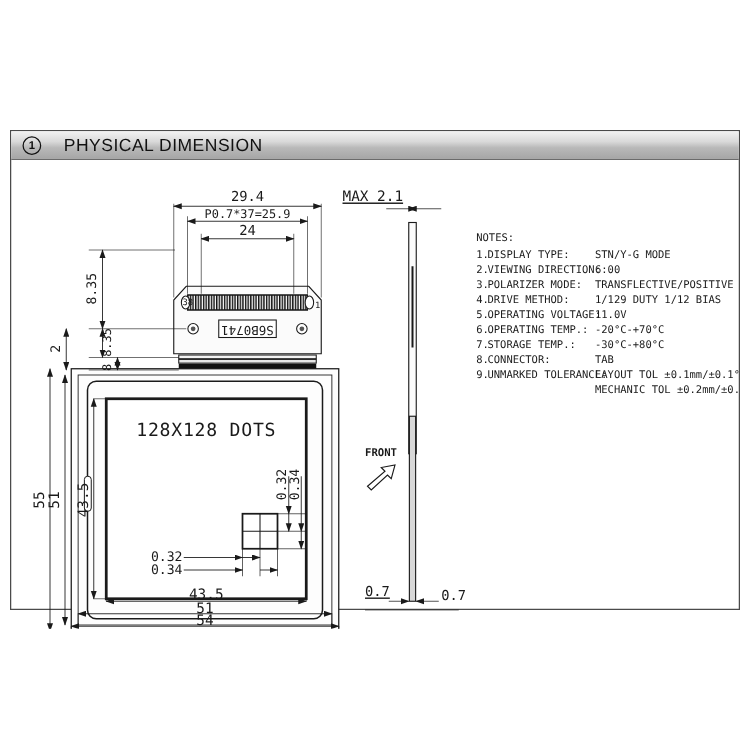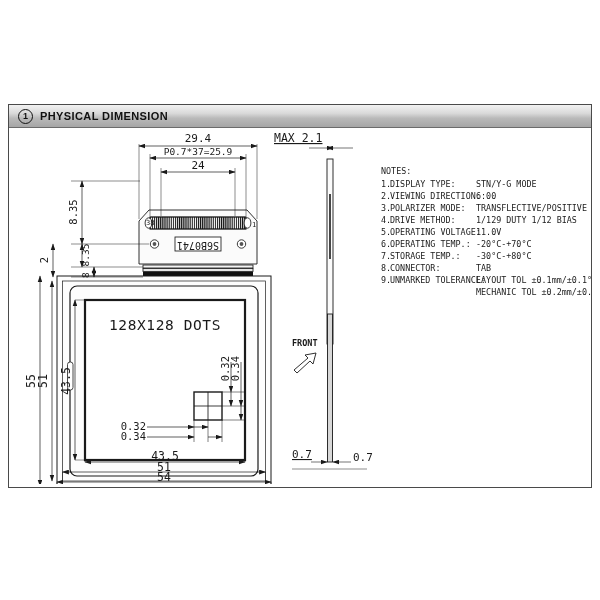--- a/index.html
+++ b/index.html
@@ -9,23 +9,23 @@
   #frame{position:absolute;left:8px;top:104px;width:584px;height:384px;
          background:#fff;border:1px solid #4a4a4a;box-sizing:border-box;}
   #titlebar{position:absolute;left:0;top:0;width:100%;height:23px;
             background:linear-gradient(to bottom,#f2f2f2 0%,#d9d9d9 38%,#b9b9b9 60%,#a6a6a6 100%);
             border-bottom:1px solid #6b6b6b;box-sizing:border-box;
             display:flex;align-items:center;}
   #titlebar .circnum{display:inline-flex;align-items:center;justify-content:center;
             width:13px;height:13px;border:1.3px solid #111;border-radius:50%;
             font-size:9px;font-weight:bold;margin-left:9px;color:#111;
             font-family:"Liberation Sans",sans-serif;line-height:1;}
-  #titlebar .ttl{margin-left:7px;font-family:"Liberation Sans",sans-serif;
-            font-weight:bold;font-size:11px;letter-spacing:.4px;color:#111;}
-  #drawing{position:absolute;left:0;top:19px;width:100%;height:360px;}
+  #titlebar .ttl{margin-left:18px;font-family:"Liberation Sans",sans-serif;
+            font-weight:normal;font-size:14px;letter-spacing:.4px;color:#111;}
+  #drawing{position:absolute;left:0;top:38px;width:100%;height:360px;}
   svg{display:block;}
   text{font-family:"DejaVu Sans Mono","Liberation Mono",monospace;fill:#1a1a1a;}
 </style>
 </head>
 <body>
 
 <div id="page">
 
   <div id="frame">
 

